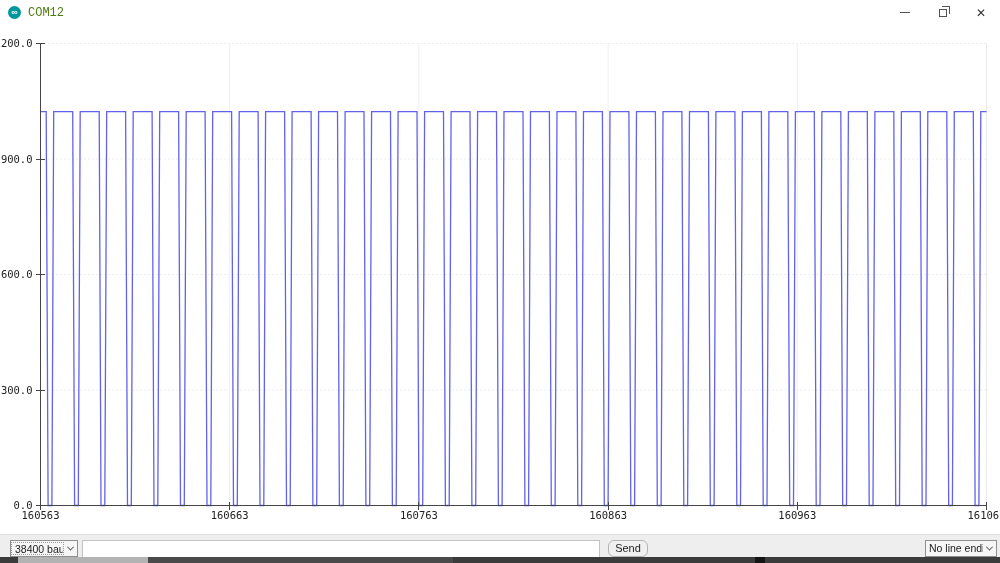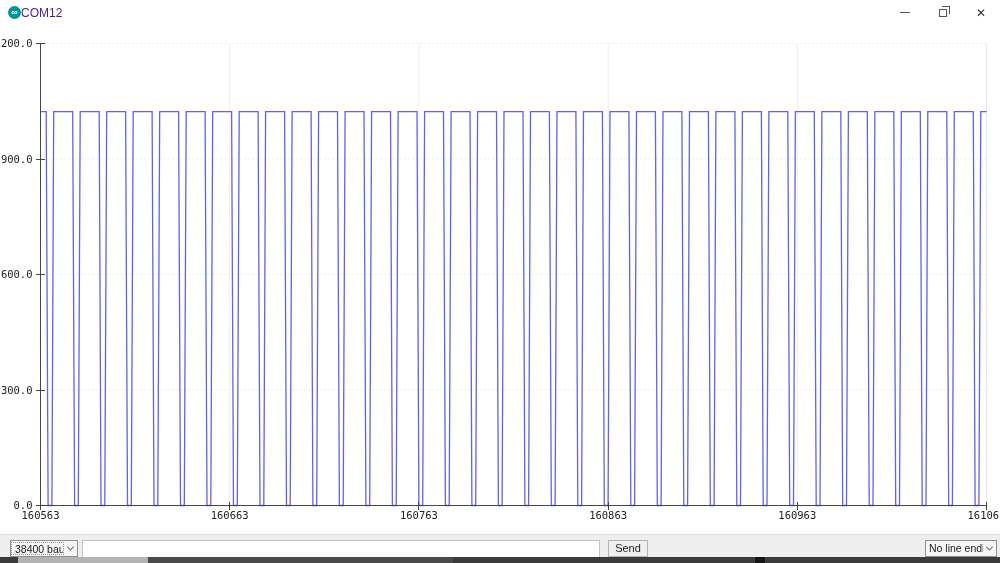--- a/index.html
+++ b/index.html
@@ -6,21 +6,21 @@
   html,body { width:1000px; height:563px; overflow:hidden; background:#fff;
               font-family:"Liberation Sans", sans-serif; }
   .window { position:relative; width:1000px; height:563px; background:#fff; }
 
   
   .titlebar { position:absolute; top:0; left:0; right:0; height:25px; background:#fff;
               display:flex; align-items:center; }
   .app-icon { width:13px; height:13px; border-radius:50%; background:#00979c; color:#fff;
               font-size:9px; line-height:12px; text-align:center; margin-left:8px;
               font-weight:bold; }
-  .win-title { font-size:12px; color:#4c1d95; margin-left:0; }
+  .win-title { font-size:12px; color:#4d7c0f; margin-left:7px;font-family:Liberation Mono, monospace; }
   .win-btns { position:absolute; right:0; top:0; height:25px; display:flex; }
   .win-btn { width:38px; height:25px; display:flex; align-items:center; justify-content:center;
              color:#444; cursor:default; }
   .glyph-min { width:10px; height:1px; background:#555; display:block; }
   .glyph-restore { position:relative; width:8px; height:8px; border:1px solid #555;
                    background:#fff; display:block; }
   .glyph-restore::before { content:""; position:absolute; left:2px; top:-4px; width:7px;
                    height:7px; border-top:1px solid #555; border-right:1px solid #555; }
   .glyph-close { font-size:12px; color:#333; line-height:12px; }
 
@@ -40,21 +40,21 @@
                 border:1px dotted #9a9a9a; height:13px; line-height:12px; font-size:10.5px; }
   .combo-ending .combo-text { border:none; }
   .combo-arrow-box { width:13px; height:100%; display:flex; align-items:center;
                      justify-content:center; }
   .chev { width:5px; height:5px; border-right:1px solid #555; border-bottom:1px solid #555;
           transform:rotate(45deg) translate(-1px,-1px); display:block; }
   .msg-input { position:absolute; left:82px; top:5px; width:518px; height:18px;
                border:1px solid #c3c3c3; background:#fff; font-size:11px; padding:0 4px;
                outline:none; font-family:"Liberation Sans", sans-serif; }
   .send-btn { position:absolute; left:608px; top:5px; width:40px; height:17px;
-              background:#f0f0f0; border:1px solid #b4b4b4; border-radius:0;
+              background:#f0f0f0; border:1px solid #b4b4b4; border-radius:6px;
               font-size:11px; color:#222; text-align:center; line-height:15px; }
 
   
   .taskbar-strip { position:absolute; top:557px; left:0; width:1000px; height:6px; background:#3b3b3b; }
   .tb-seg { position:absolute; top:0; height:6px; }
   .tb-seg-light { left:18px; width:130px; background:#b3b3b3; }
   .tb-seg-mid { left:148px; width:305px; background:#4a4a4a; }
   .tb-seg-dark { left:755px; width:10px; background:#151515; }
 </style>
 </head>

